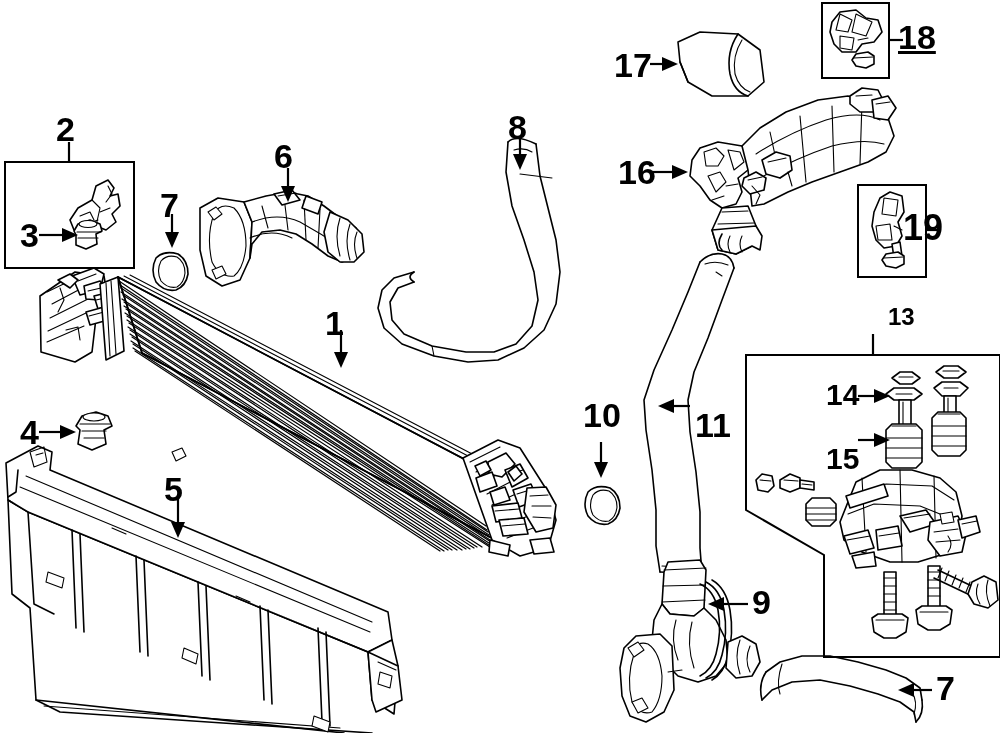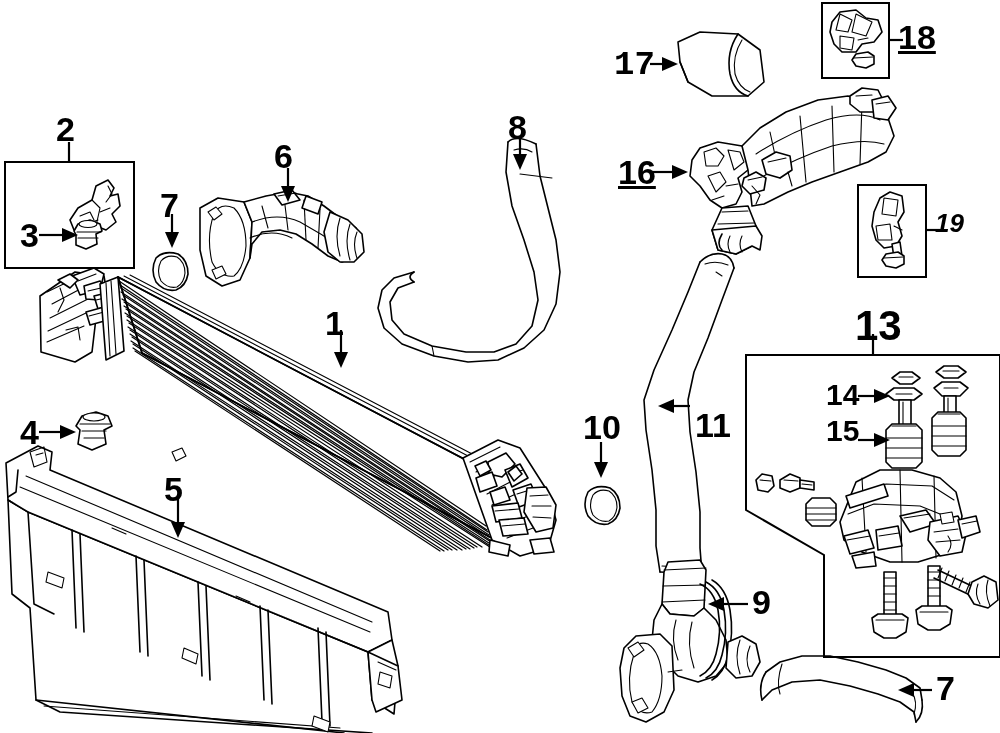--- a/index.html
+++ b/index.html
@@ -514,24 +514,24 @@
 
 <div class="callout" style="left:325px;top:306px;font-size:34px;">1</div>
 <div class="callout" style="left:56px;top:112px;font-size:34px;">2</div>
 <div class="callout" style="left:20px;top:218px;font-size:34px;">3</div>
 <div class="callout" style="left:20px;top:415px;font-size:34px;">4</div>
 <div class="callout" style="left:164px;top:472px;font-size:34px;">5</div>
 <div class="callout" style="left:274px;top:139px;font-size:34px;">6</div>
 <div class="callout" style="left:160px;top:188px;font-size:34px;">7</div>
 <div class="callout" style="left:508px;top:110px;font-size:34px;">8</div>
 <div class="callout" style="left:752px;top:585px;font-size:34px;">9</div>
-<div class="callout" style="left:583px;top:410px;font-size:34px;">10</div>
+<div class="callout" style="left:583px;top:398px;font-size:34px;">10</div>
 <div class="callout" style="left:695px;top:408px;font-size:34px;">11</div>
 <div class="callout" style="left:936px;top:671px;font-size:34px;">7</div>
-<div class="callout" style="left:855px;top:305px;font-size:42px;">13</div>
+<div class="callout" style="left:888px;top:305px;font-size:24px;">13</div>
 <div class="callout" style="left:826px;top:380px;font-size:30px;">14</div>
-<div class="callout" style="left:826px;top:416px;font-size:30px;">15</div>
-<div class="callout" style="left:618px;top:155px;font-size:34px;text-decoration:underline;">16</div>
-<div class="callout" style="left:614px;top:48px;font-size:34px;font-family:Liberation Mono, monospace;">17</div>
+<div class="callout" style="left:826px;top:444px;font-size:30px;">15</div>
+<div class="callout" style="left:618px;top:155px;font-size:34px;">16</div>
+<div class="callout" style="left:614px;top:48px;font-size:34px;">17</div>
 <div class="callout" style="left:898px;top:20px;font-size:34px;text-decoration:underline;">18</div>
-<div class="callout" style="left:935px;top:210px;font-size:26px;font-style:italic;">19</div>
+<div class="callout" style="left:903px;top:210px;font-size:36px;">19</div>
 
 </div>
 
 </body></html>

